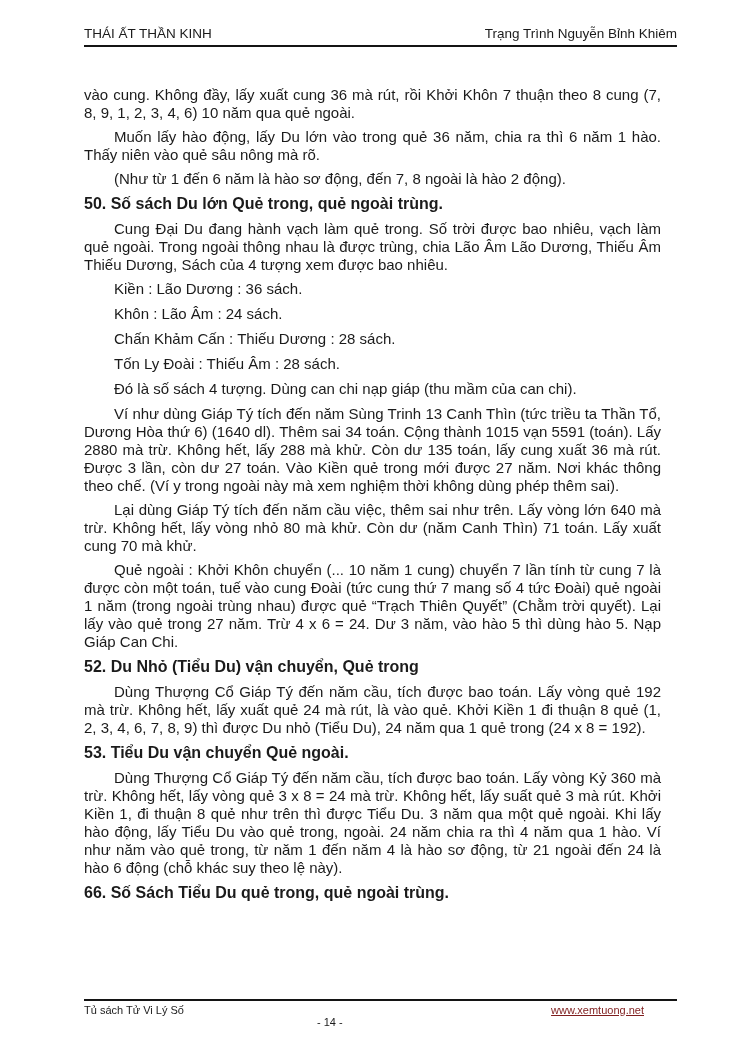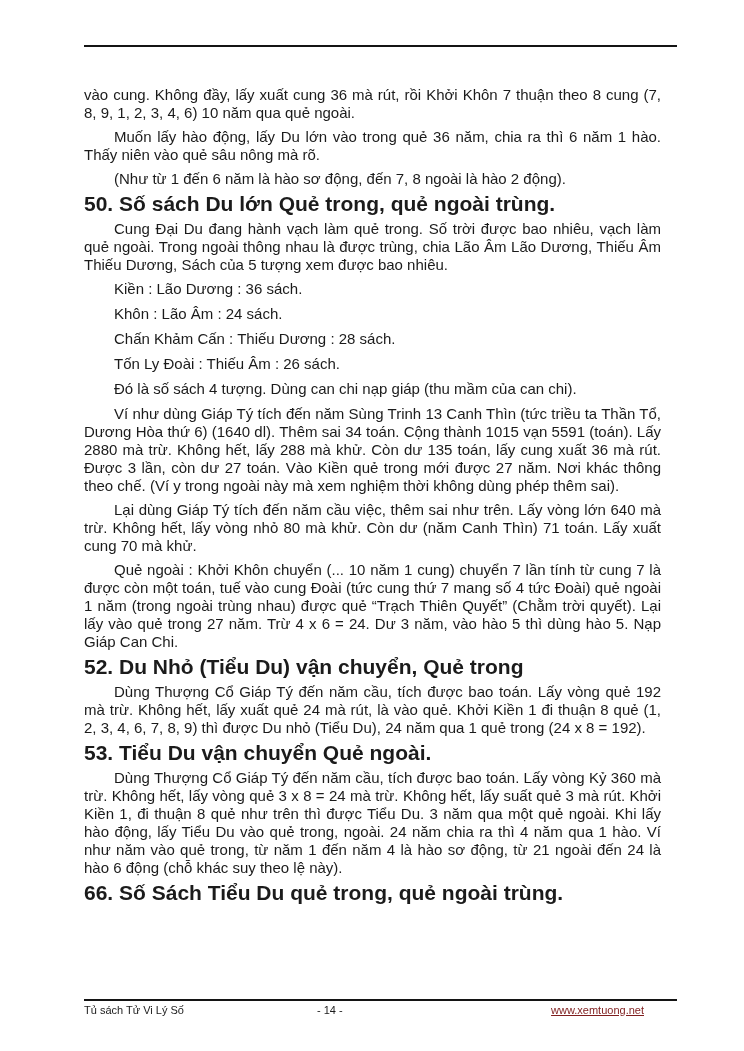--- a/index.html
+++ b/index.html
@@ -26,52 +26,56 @@
   .rule.footer-rule { top:999px; }
   .content {
     position:absolute; left:84px; right:67px; top:86px;
     font-size:15px; line-height:18px;
     text-align:justify;
   }
   .content p { margin:0 16px 6px 0; text-indent:30px; }
   .content p.cont { text-indent:0; }
   .content p.stack { margin-bottom:7px; }
   .content h2 {
-    font-size:21px; line-height:18px; font-weight:bold;
+    font-size:16px; line-height:18px; font-weight:bold;
     text-align:left; margin:7px 0 7px 0;
   }
   .footer {
     position:absolute; left:84px; right:67px; top:1004px;
     font-size:11px; height:20px;
   }
   .footer .footer-left { position:absolute; left:0; top:0; }
-  .footer .footer-center { position:absolute; left:233px; top:0; }
+  .footer .footer-center { position:absolute; left:233px; top:12px; }
   .footer .footer-link {
     position:absolute; right:33px; top:0;
     color:#7f1d1d; text-decoration:underline; cursor:pointer;
   }
 </style>
 </head>
 <body>
 
 <div class="page">
 
+  <header class="header">
+    <span>THÁI ẤT THẦN KINH</span>
+    <span>Trạng Trình Nguyễn Bỉnh Khiêm</span>
+  </header>
   <div class="rule header-rule"></div>
 
   <main class="content">
     <p class="cont">vào cung. Không đầy, lấy xuất cung 36 mà rút, rồi Khởi Khôn 7 thuận theo 8 cung (7, 8, 9, 1, 2, 3, 4, 6) 10 năm qua quẻ ngoài.</p>
     <p>Muốn lấy hào động, lấy Du lớn vào trong quẻ 36 năm, chia ra thì 6 năm 1 hào. Thấy niên vào quẻ sâu nông mà rõ.</p>
     <p>(Như từ 1 đến 6 năm là hào sơ động, đến 7, 8 ngoài là hào 2 động).</p>
 
     <h2>50. Số sách Du lớn Quẻ trong, quẻ ngoài trùng.</h2>
-    <p>Cung Đại Du đang hành vạch làm quẻ trong. Số trời được bao nhiêu, vạch làm quẻ ngoài. Trong ngoài thông nhau là được trùng, chia Lão Âm Lão Dương, Thiếu Âm Thiếu Dương, Sách của 5 tượng xem được bao nhiêu.</p>
+    <p>Cung Đại Du đang hành vạch làm quẻ trong. Số trời được bao nhiêu, vạch làm quẻ ngoài. Trong ngoài thông nhau là được trùng, chia Lão Âm Lão Dương, Thiếu Âm Thiếu Dương, Sách của 4 tượng xem được bao nhiêu.</p>
     <p class="stack">Kiền : Lão Dương : 36 sách.</p>
     <p class="stack">Khôn : Lão Âm : 24 sách.</p>
     <p class="stack">Chấn Khảm Cấn : Thiếu Dương : 28 sách.</p>
-    <p class="stack">Tốn Ly Đoài : Thiếu Âm : 26 sách.</p>
+    <p class="stack">Tốn Ly Đoài : Thiếu Âm : 28 sách.</p>
     <p class="stack">Đó là số sách 4 tượng. Dùng can chi nạp giáp (thu mầm của can chi).</p>
 
     <p>Ví như dùng Giáp Tý tích đến năm Sùng Trinh 13 Canh Thìn (tức triều ta Thần Tổ, Dương Hòa thứ 6) (1640 dl). Thêm sai 34 toán. Cộng thành 1015 vạn 5591 (toán). Lấy 2880 mà trừ. Không hết, lấy 288 mà khử. Còn dư 135 toán, lấy cung xuất 36 mà rút. Được 3 lần, còn dư 27 toán. Vào Kiền quẻ trong mới được 27 năm. Nơi khác thông theo chế. (Ví y trong ngoài này mà xem nghiệm thời không dùng phép thêm sai).</p>
 
     <p>Lại dùng Giáp Tý tích đến năm cầu việc, thêm sai như trên. Lấy vòng lớn 640 mà trừ. Không hết, lấy vòng nhỏ 80 mà khử. Còn dư (năm Canh Thìn) 71 toán. Lấy xuất cung 70 mà khử.</p>
     <p>Quẻ ngoài : Khởi Khôn chuyển (... 10 năm 1 cung) chuyển 7 lần tính từ cung 7 là được còn một toán, tuế vào cung Đoài (tức cung thứ 7 mang số 4 tức Đoài) quẻ ngoài 1 năm (trong ngoài trùng nhau) được quẻ “Trạch Thiên Quyết” (Chằm trời quyết). Lại lấy vào quẻ trong 27 năm. Trừ 4 x 6 = 24. Dư 3 năm, vào hào 5 thì dùng hào 5. Nạp Giáp Can Chi.</p>
 
     <h2>52. Du Nhỏ (Tiểu Du) vận chuyển, Quẻ trong</h2>
     <p>Dùng Thượng Cổ Giáp Tý đến năm cầu, tích được bao toán. Lấy vòng quẻ 192 mà trừ. Không hết, lấy xuất quẻ 24 mà rút, là vào quẻ. Khởi Kiền 1 đi thuận 8 quẻ (1, 2, 3, 4, 6, 7, 8, 9) thì được Du nhỏ (Tiểu Du), 24 năm qua 1 quẻ trong (24 x 8 = 192).</p>
 

